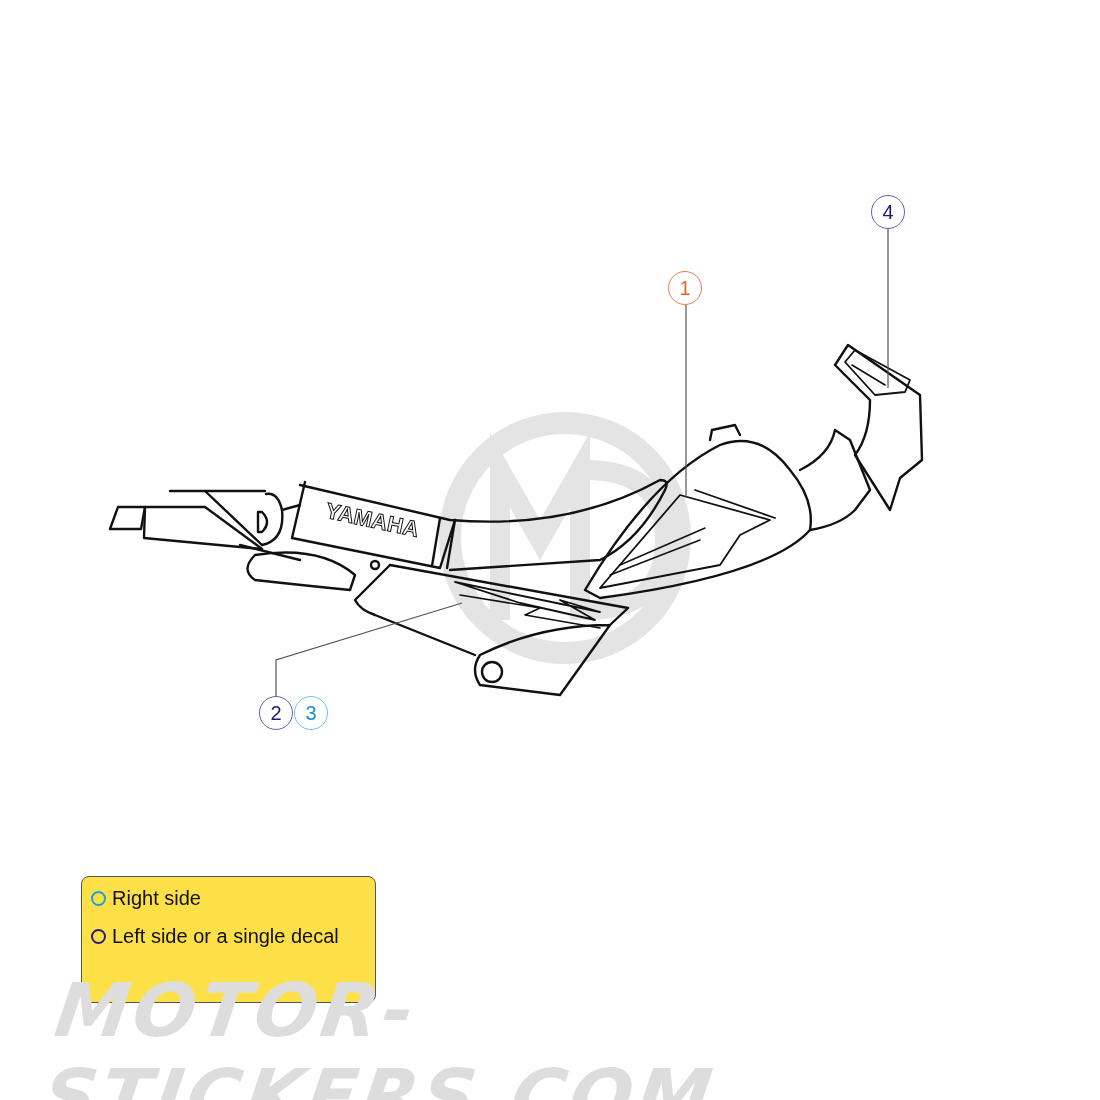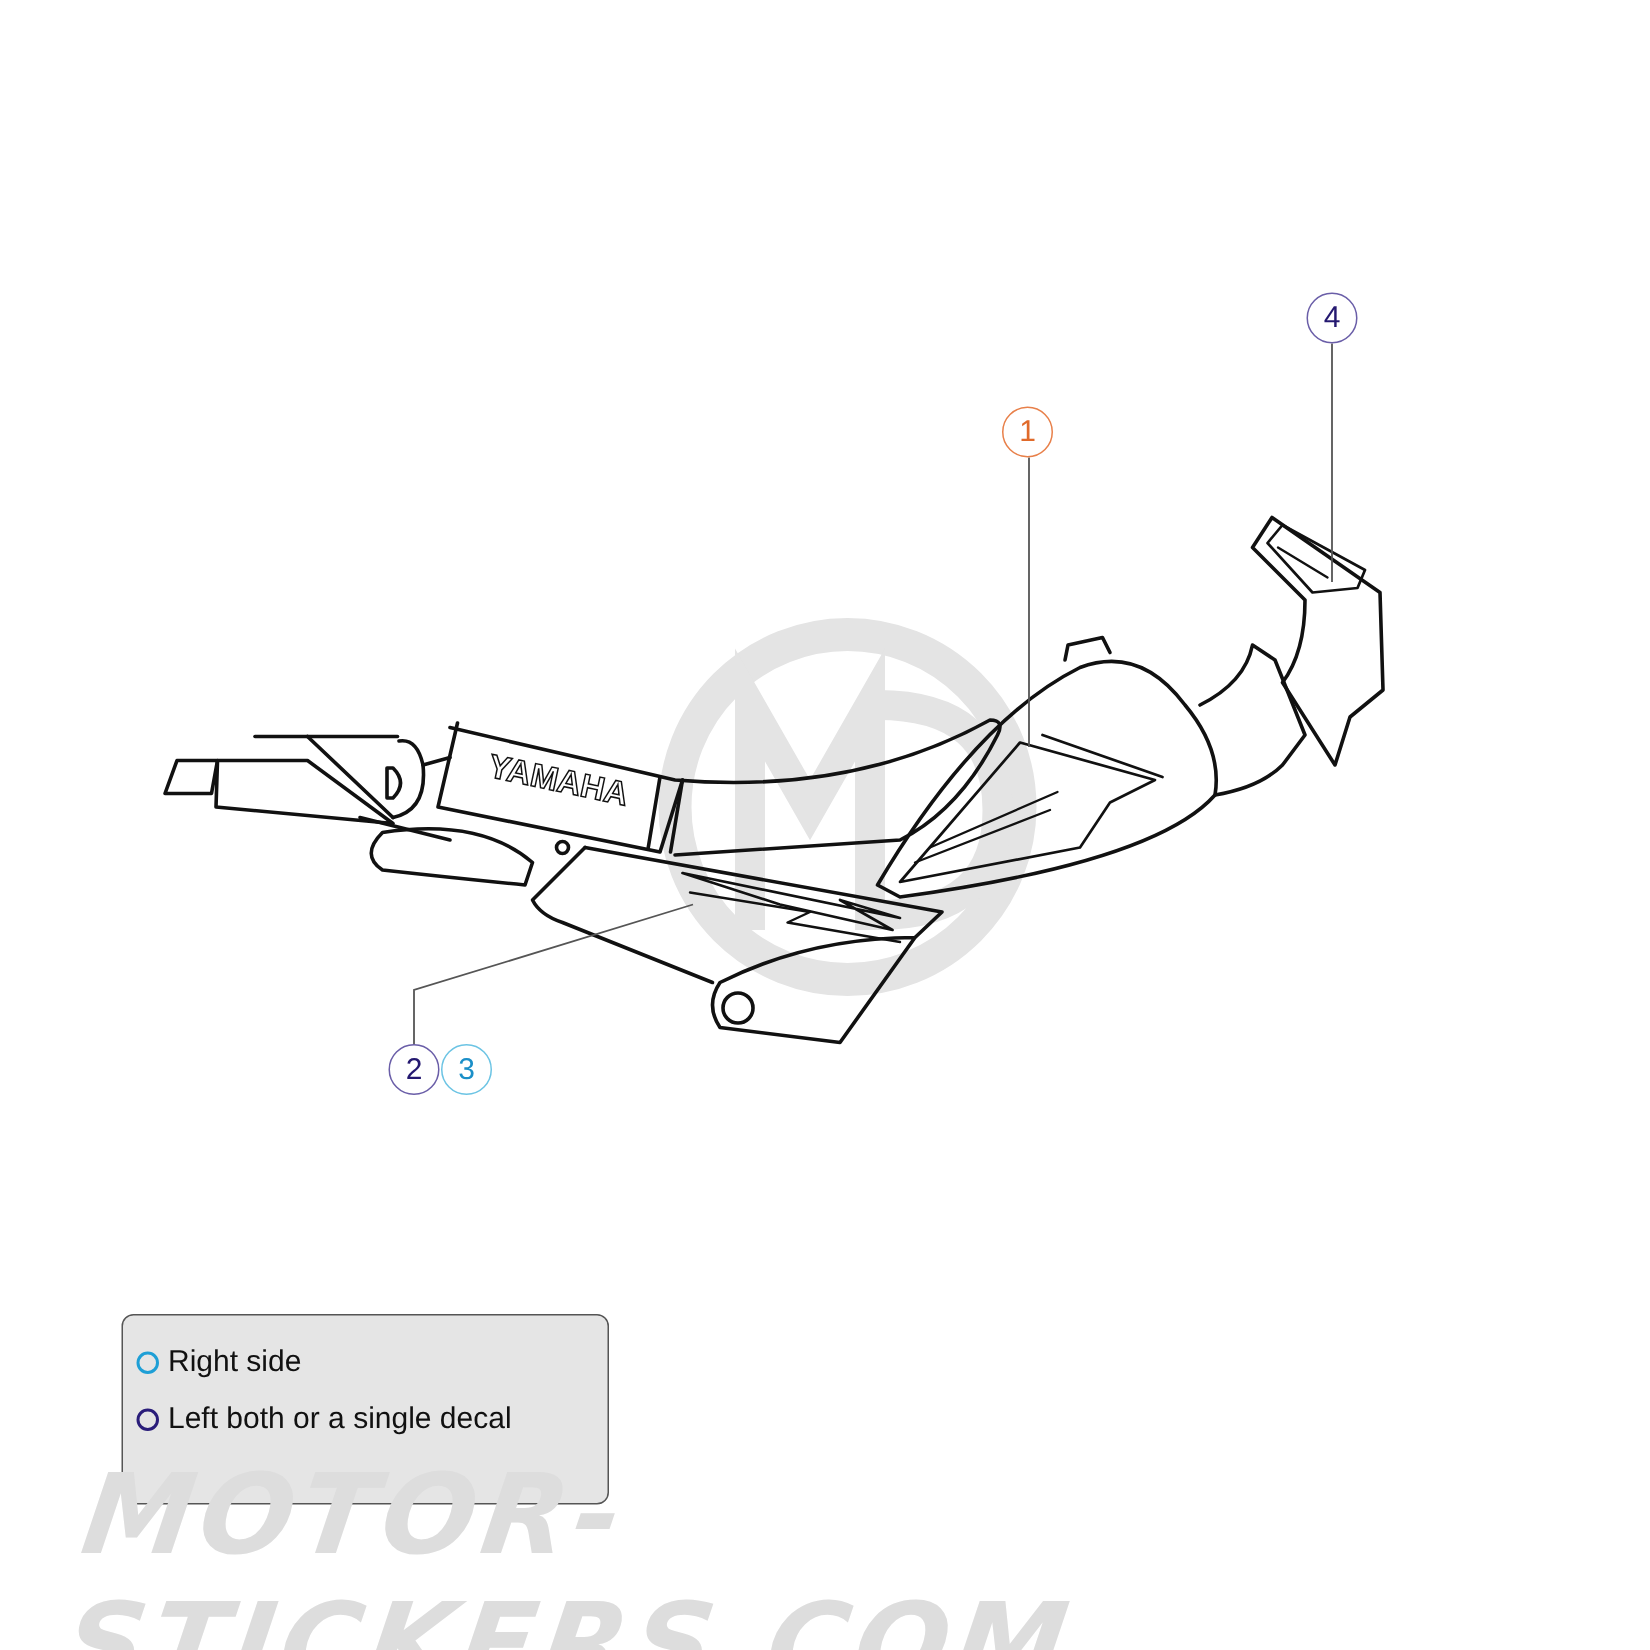--- a/index.html
+++ b/index.html
@@ -9,23 +9,23 @@
     .callout {
       position: absolute; width: 34px; height: 34px; border-radius: 50%;
       border: 1.3px solid; background: #ffffff; box-sizing: border-box;
       display: flex; align-items: center; justify-content: center;
       font-family: "Liberation Sans", sans-serif; font-size: 20px; line-height: 1;
     }
     .callout.orange { border-color: #e8804a; color: #e06a2a; }
     .callout.navy { border-color: #6a5ea8; color: #241870; }
     .callout.cyan { border-color: #6cc4e4; color: #1b8fc8; }
     .legend {
-      position: absolute; left: 81px; top: 876px; width: 325px; height: 127px;
-      border: 1.5px solid #555; border-radius: 8px; box-sizing: border-box; background: #e5e5e5;
-      padding-top: 12px;
+      position: absolute; left: 81px; top: 876px; width: 295px; height: 127px;
+      border: 1.5px solid #555; border-radius: 8px; box-sizing: border-box; background: #fde047;
+      padding-top: 2px;
     }
     .legend-row { display: flex; align-items: center; height: 38px; padding-left: 9px; }
     .legend-dot { width: 15px; height: 15px; border-radius: 50%; border: 2px solid; box-sizing: border-box; margin-right: 6px; }
     .legend-label { font-size: 20px; color: #111; font-family: "Liberation Sans", sans-serif; }
     .watermark {
       position: absolute; left: 50px; top: 1018px; width: 1000px; height: 70px;
       display: flex; align-items: center; justify-content: center;
       font-family: "DejaVu Sans", sans-serif; font-weight: bold; font-style: italic;
       font-size: 74px; letter-spacing: 4px; color: #dddddd; transform: skewX(-8deg);
     }
@@ -100,18 +100,18 @@
   <div class="callout navy" style="left:259px; top:696px;">2</div>
   <div class="callout cyan" style="left:294px; top:696px;">3</div>
 
   <div class="legend">
     <div class="legend-row">
       <span class="legend-dot" style="border-color:#1e9fd6;"></span>
       <span class="legend-label">Right side</span>
     </div>
     <div class="legend-row">
       <span class="legend-dot" style="border-color:#2a1d7a;"></span>
-      <span class="legend-label">Left both or a single decal</span>
+      <span class="legend-label">Left side or a single decal</span>
     </div>
   </div>
 
   <div class="watermark">MOTOR-STICKERS.COM</div>
 </div>
 
 </body></html>

